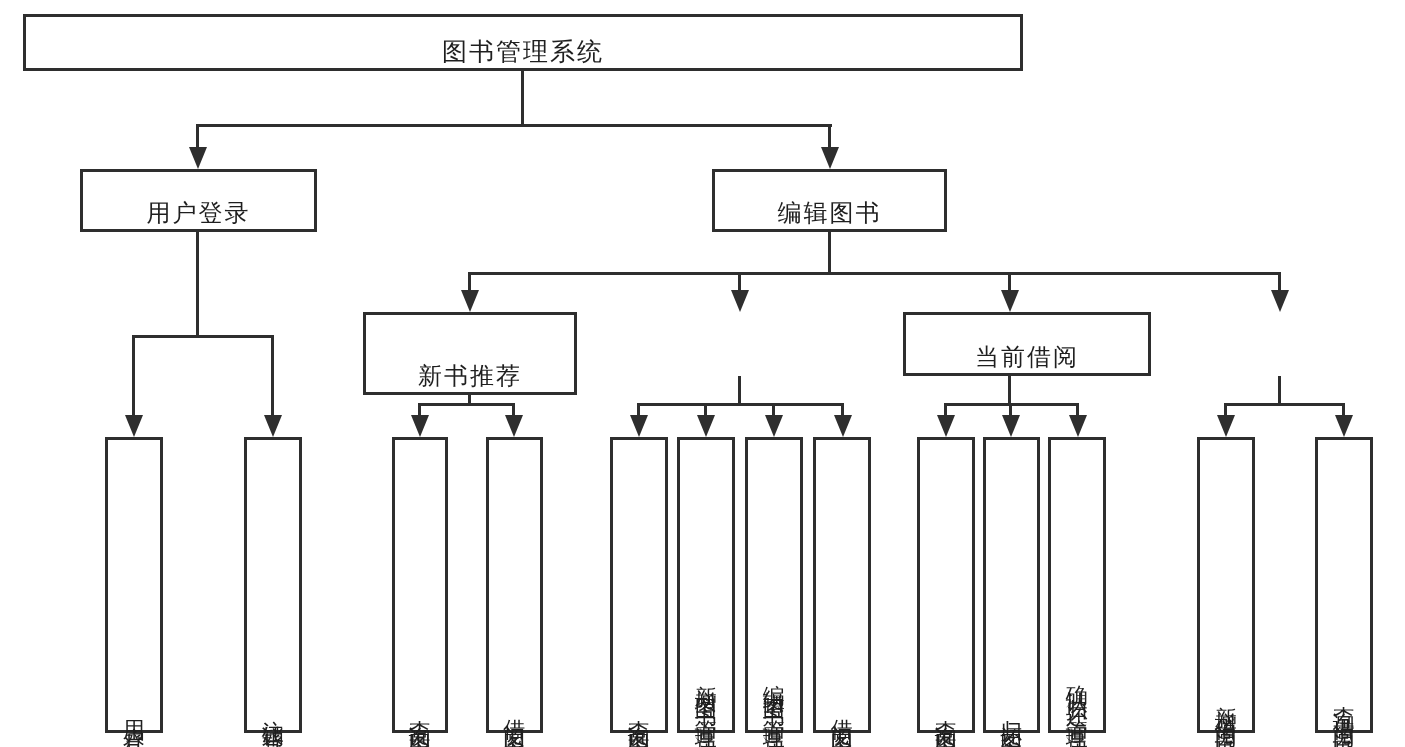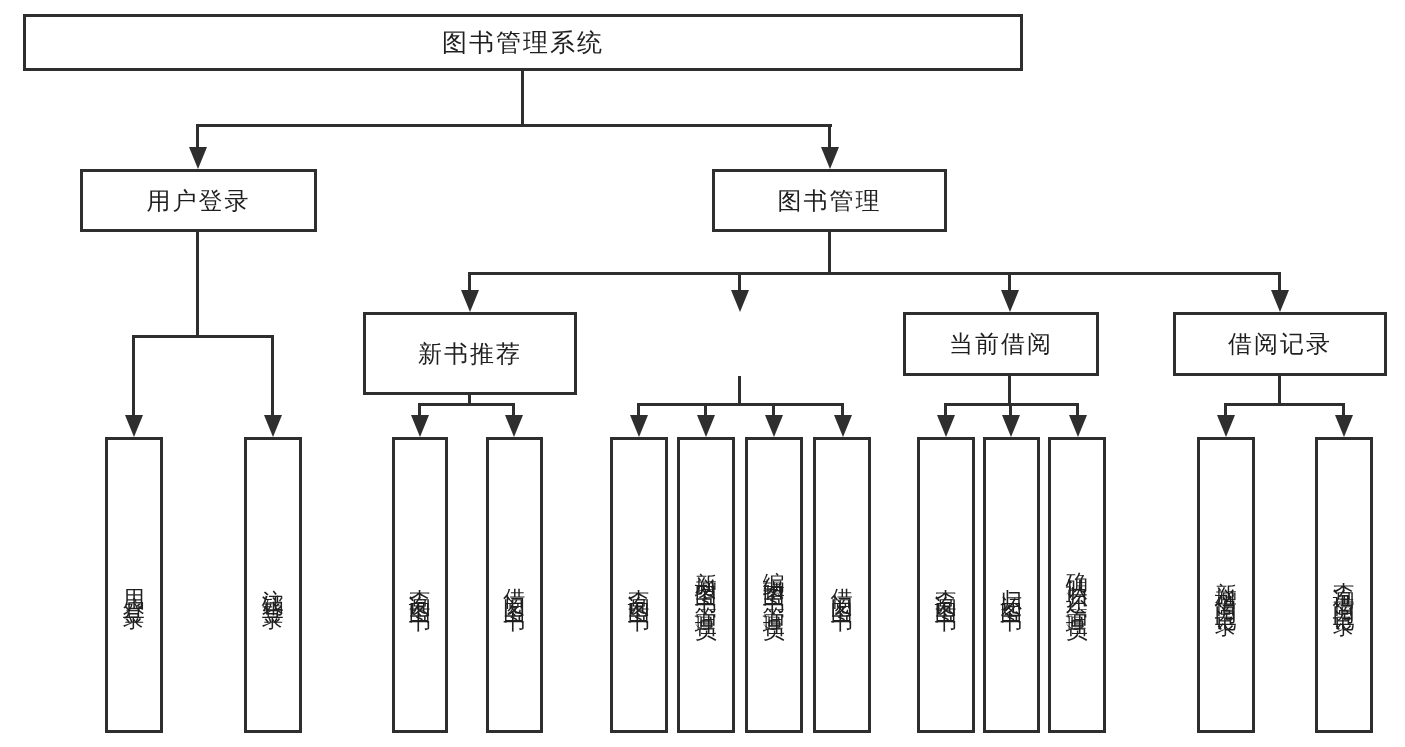--- a/index.html
+++ b/index.html
@@ -6,21 +6,21 @@
     --line:#2e2e2e;
     --text:#1f1f1f;
     --wm:#b9b9b9;
     --bg:#ffffff;
   }
   *{margin:0;padding:0;box-sizing:border-box;}
   html,body{background:var(--bg);}
   body{font-family:"Liberation Sans","DejaVu Sans",sans-serif;}
   .canvas{position:relative;width:1405px;height:747px;background:var(--bg);overflow:hidden;}
   .node{position:absolute;border:3px solid var(--line);background:var(--bg);
-        display:flex;align-items:center;justify-content:center;color:var(--text);}
+        display:flex;align-items:flex-end;justify-content:center;color:var(--text);}
   .h-node{font-size:24px;letter-spacing:2px;}
   .root-node{font-size:25px;}
   .leaf span{writing-mode:vertical-rl;text-orientation:mixed;font-size:22px;
              letter-spacing:7px;line-height:1.25;color:var(--text);}
   .vline{position:absolute;width:3px;background:var(--line);}
   .hline{position:absolute;height:3px;background:var(--line);}
   .arrow{position:absolute;width:0;height:0;
          border-left:9px solid transparent;border-right:9px solid transparent;
          border-top:22px solid var(--line);}
   .watermark{position:absolute;right:8px;bottom:5px;font-size:21px;
@@ -91,31 +91,28 @@
   <div class="arrow" style="left:1335px;top:415px"></div>
 
   <div class="node h-node root-node" style="left:23px;top:14px;width:1000px;height:57px">
     <span>图书管理系统</span>
   </div>
 
   <div class="node h-node" style="left:80px;top:169px;width:237px;height:63px">
     <span>用户登录</span>
   </div>
   <div class="node h-node" style="left:712px;top:169px;width:235px;height:63px">
-    <span>图书管理</span>
+    <span>编辑图书</span>
   </div>
 
   <div class="node h-node" style="left:363px;top:312px;width:214px;height:83px">
     <span>新书推荐</span>
   </div>
-  <div class="node h-node" style="left:903px;top:312px;width:196px;height:64px">
+  <div class="node h-node" style="left:903px;top:312px;width:248px;height:64px">
     <span>当前借阅</span>
-  </div>
-  <div class="node h-node" style="left:1173px;top:312px;width:214px;height:64px">
-    <span>借阅记录</span>
   </div>
 
   <div class="node leaf" style="left:105px;top:437px;width:58px;height:296px">
     <span>用户登录</span>
   </div>
   <div class="node leaf" style="left:244px;top:437px;width:58px;height:296px">
     <span>注销登录</span>
   </div>
 
   <div class="node leaf" style="left:392px;top:437px;width:56px;height:296px">

